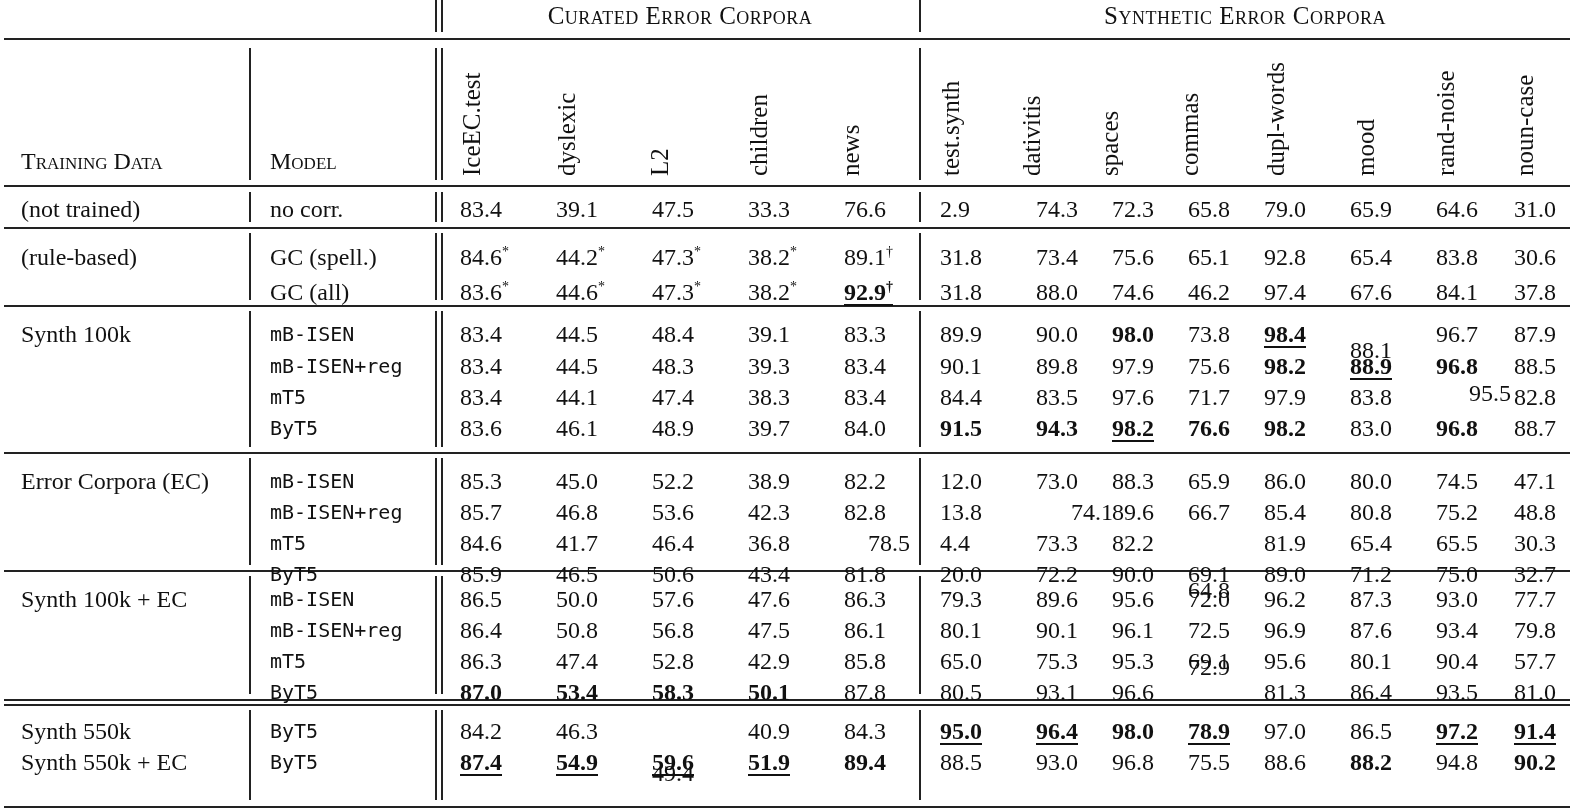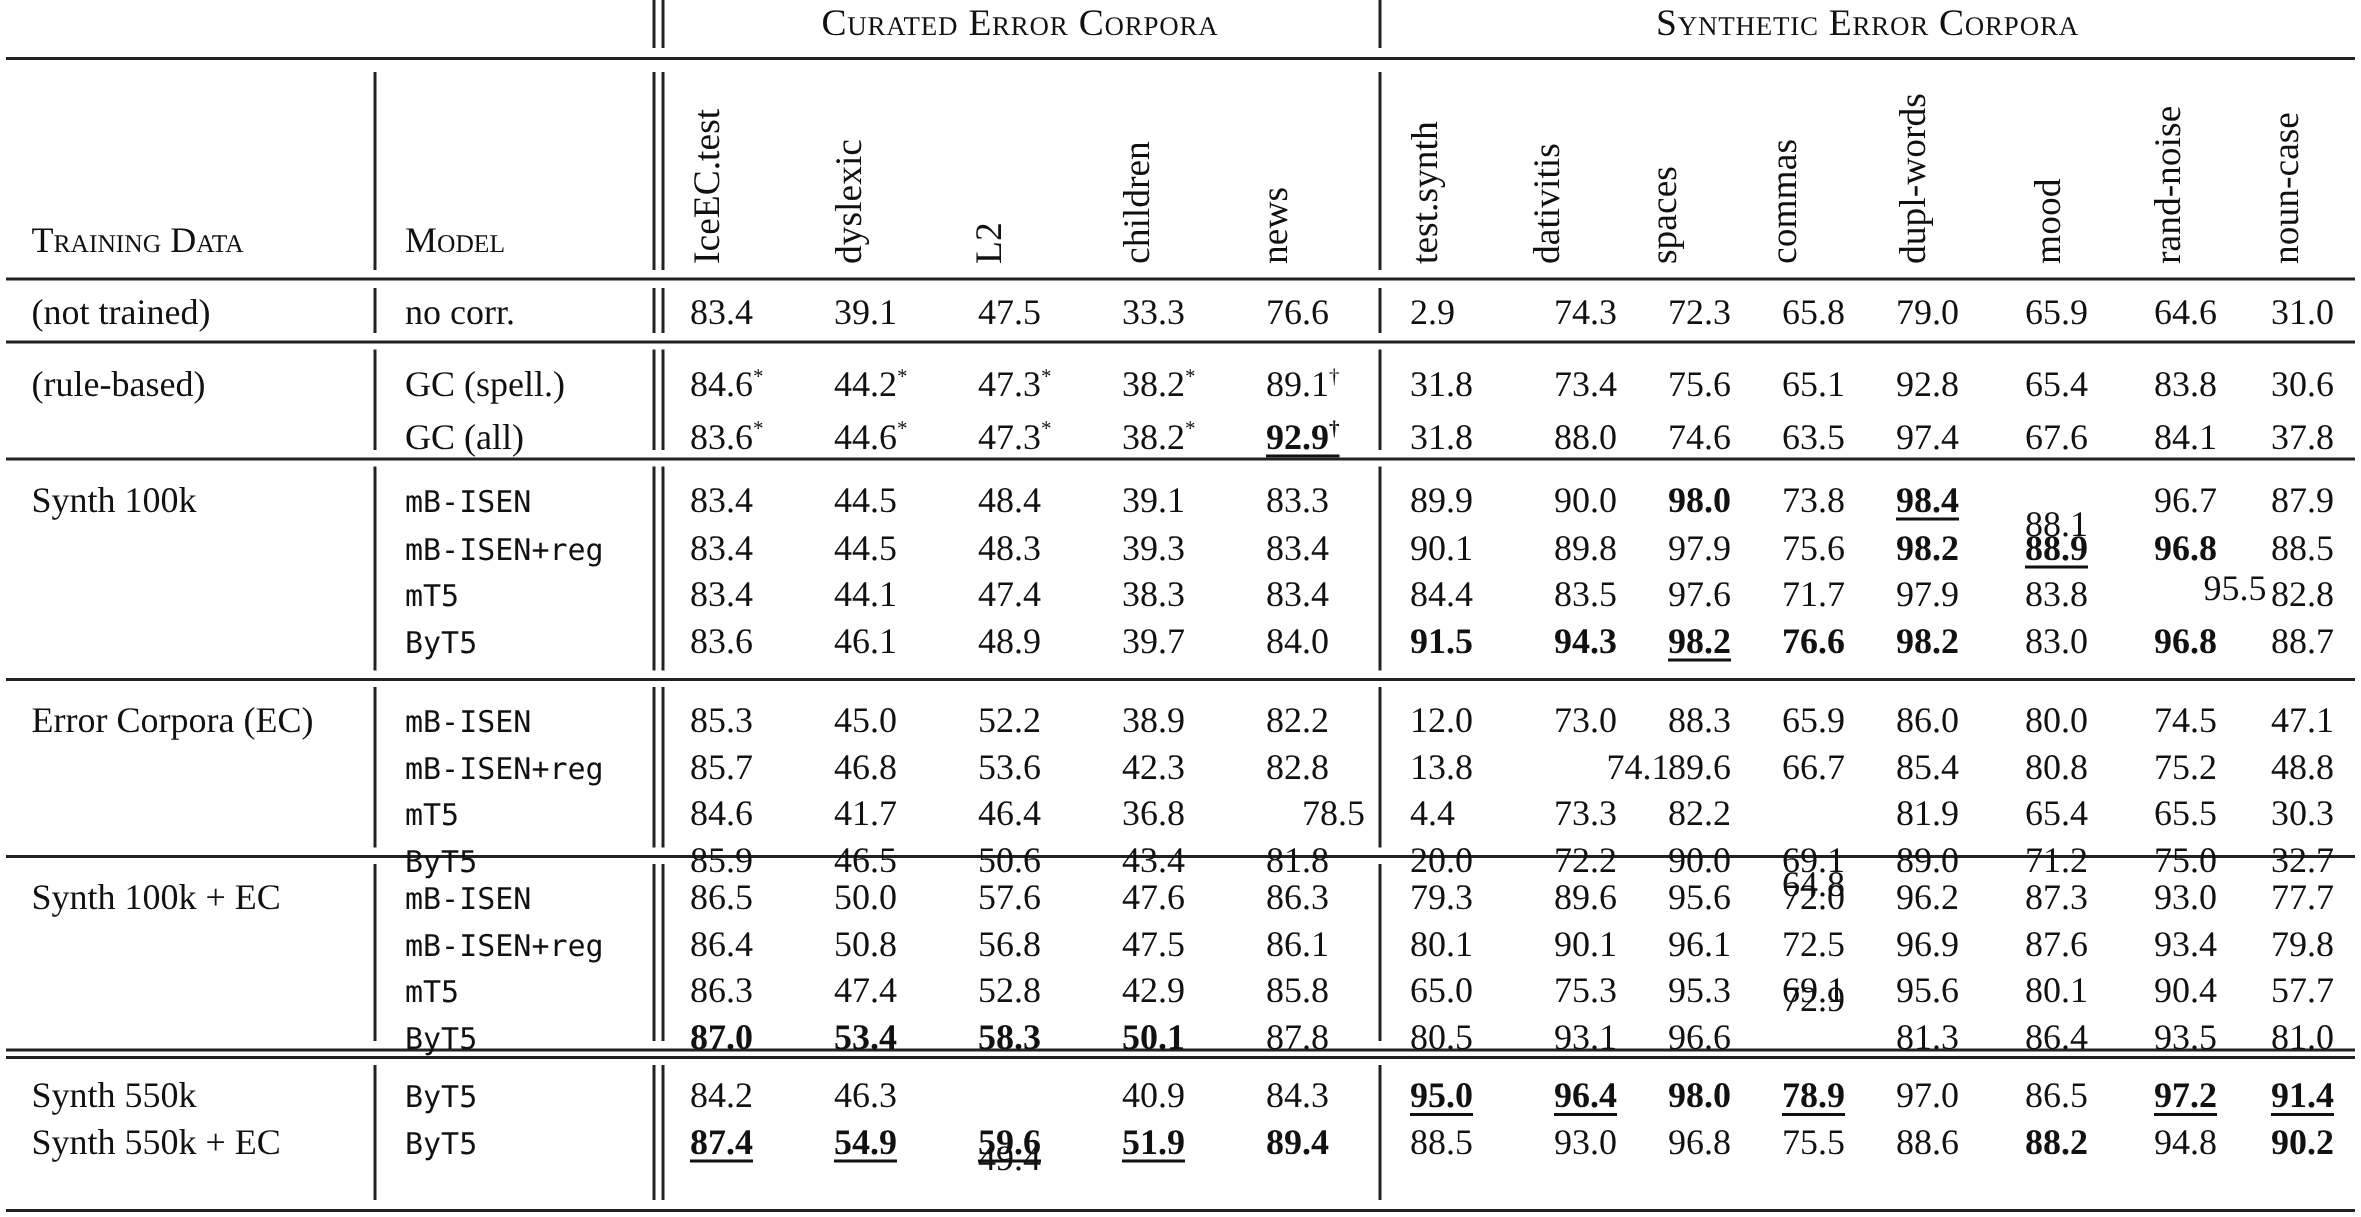--- a/index.html
+++ b/index.html
@@ -154,21 +154,21 @@
     <div class="cell val" style="top: 243px; left: 1514px;"><span>30.6</span></div>
     <div class="cell model" style="top: 278px;">GC (all)</div>
     <div class="cell val" style="top: 278px; left: 460px;"><span>83.6</span><sup>*</sup></div>
     <div class="cell val" style="top: 278px; left: 556px;"><span>44.6</span><sup>*</sup></div>
     <div class="cell val" style="top: 278px; left: 652px;"><span>47.3</span><sup>*</sup></div>
     <div class="cell val" style="top: 278px; left: 748px;"><span>38.2</span><sup>*</sup></div>
     <div class="cell val b u" style="top: 278px; left: 844px;"><span>92.9</span><sup>†</sup></div>
     <div class="cell val" style="top: 278px; left: 940px;"><span>31.8</span></div>
     <div class="cell val" style="top: 278px; left: 1036px;"><span>88.0</span></div>
     <div class="cell val" style="top: 278px; left: 1112px;"><span>74.6</span></div>
-    <div class="cell val" style="top: 278px; left: 1188px;"><span>63.5</span></div>
+    <div class="cell val" style="top: 278px; left: 1188px;"><span>46.2</span></div>
     <div class="cell val" style="top: 278px; left: 1264px;"><span>97.4</span></div>
     <div class="cell val" style="top: 278px; left: 1350px;"><span>67.6</span></div>
     <div class="cell val" style="top: 278px; left: 1436px;"><span>84.1</span></div>
     <div class="cell val" style="top: 278px; left: 1514px;"><span>37.8</span></div>
     <div class="cell tdata" style="top: 320px;">Synth 100k</div>
     <div class="cell model mono" style="top: 320px;">mB-ISEN</div>
     <div class="cell val" style="top: 320px; left: 460px;"><span>83.4</span></div>
     <div class="cell val" style="top: 320px; left: 556px;"><span>44.5</span></div>
     <div class="cell val" style="top: 320px; left: 652px;"><span>48.4</span></div>
     <div class="cell val" style="top: 320px; left: 748px;"><span>39.1</span></div>

